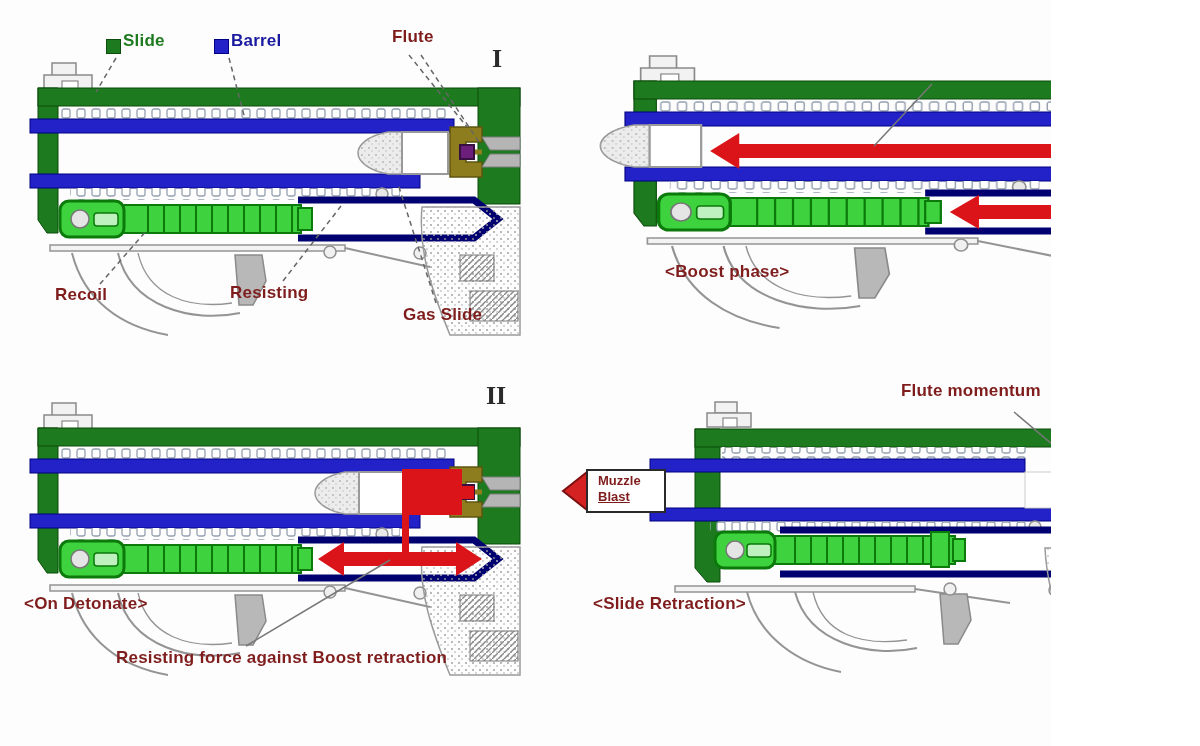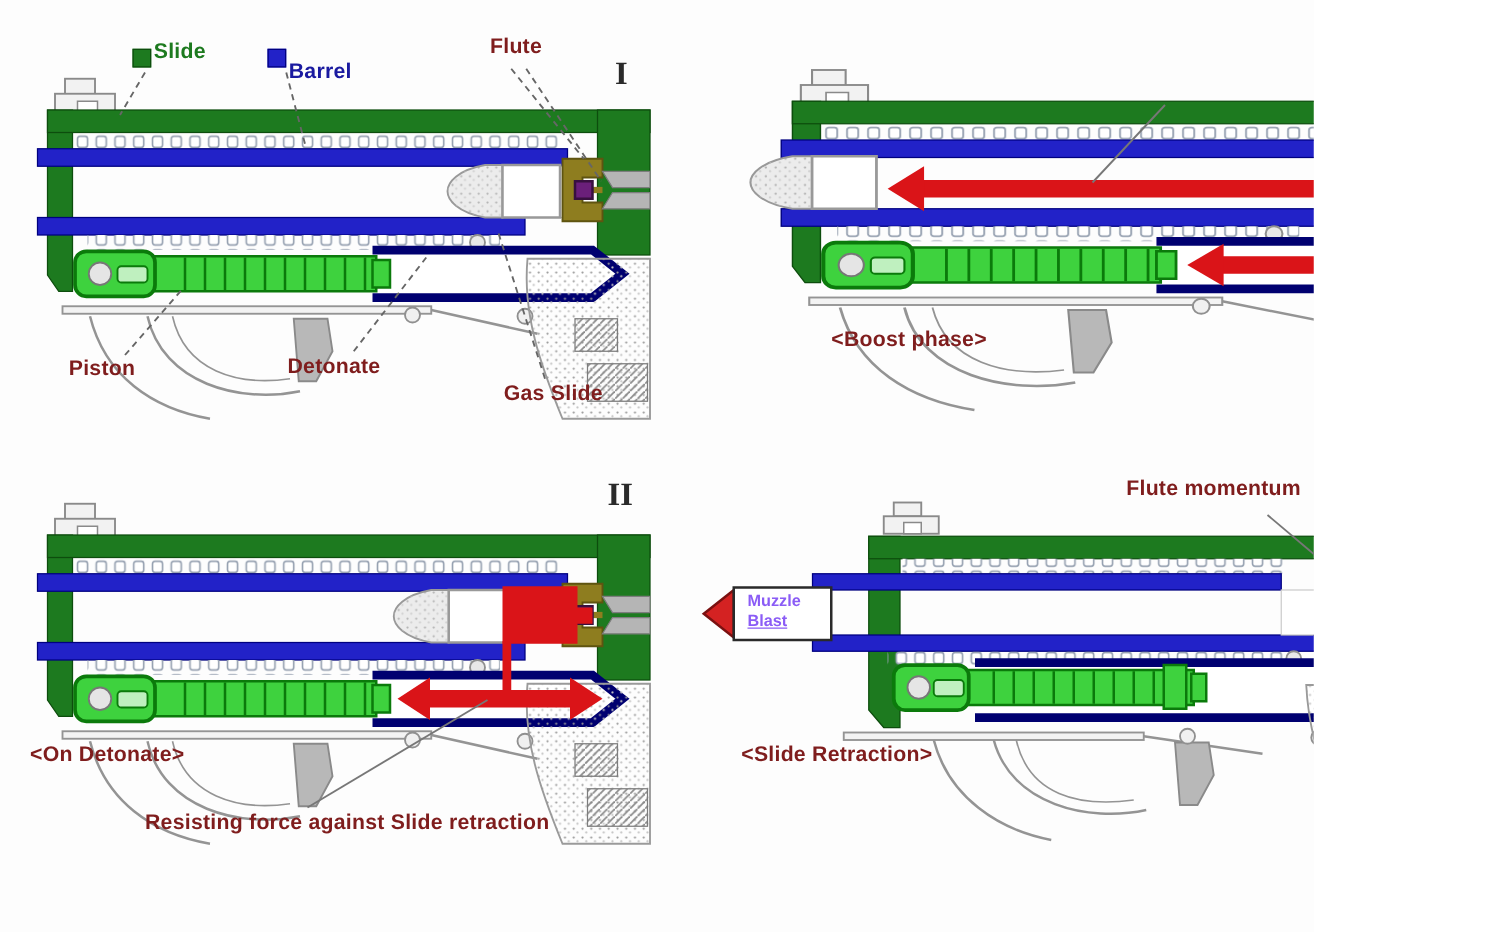--- a/index.html
+++ b/index.html
@@ -7,21 +7,21 @@
          font-family:"Liberation Sans",sans-serif;}
   svg{position:absolute;left:0;top:0;}
   .lbl{position:absolute;font-weight:bold;font-size:17px;color:#7f1d1d;white-space:nowrap;
        letter-spacing:0.2px;}
   .lbl-green{color:var(--slide);}
   .lbl-blue{color:var(--barrel-text);}
   .numeral{position:absolute;font-family:"Liberation Serif",serif;font-weight:bold;
            font-size:26px;color:#2a2a2a;}
   .numeral-narrow{font-size:20px;letter-spacing:-2px;}
   .swatch{position:absolute;width:13px;height:13px;border:1px solid #0d4d0d;}
-  .muzzle-text{position:absolute;font-weight:bold;font-size:13px;line-height:16px;color:#8b5cf6;}
+  .muzzle-text{position:absolute;font-weight:bold;font-size:13px;line-height:16px;color:#7f1d1d;}
   .muzzle-text .u{text-decoration:underline;}
   
   .c-slide{fill:var(--slide);stroke:#0d4d0d;stroke-width:1;}
   .c-barrel{fill:var(--barrel);stroke:#000080;stroke-width:1;}
   .c-navy{fill:#ffffff;stroke:var(--navy);stroke-width:7;}
   .c-pist{fill:var(--piston);stroke:#0b7a0b;stroke-width:2;}
   .c-red{fill:var(--red);stroke:none;}
   .c-redline{fill:var(--red);}
   .c-olive{fill:var(--olive);stroke:#5f5410;stroke-width:1.5;}
   .c-purple{fill:var(--purple);stroke:#38103f;stroke-width:2;}
@@ -199,34 +199,34 @@
     <path class="leader-dash" d="M436,303 L398,184"></path>
     <path class="leader-solid" d="M932,84 L874,146"></path>
     <path class="leader-solid" d="M246,646 L390,560"></path>
     <path class="leader-solid" d="M1014,412 L1090,476"></path>
   </g>
 </svg>
 
 <div class="swatch" style="left:106px;top:39px;background:var(--slide);"></div>
 <div class="lbl lbl-green" style="left:123px;top:31px;">Slide</div>
 <div class="swatch" style="left:214px;top:39px;background:var(--barrel);border-color:#000080;"></div>
-<div class="lbl lbl-blue" style="left:231px;top:31px;margin-top:16px;">Barrel</div>
+<div class="lbl lbl-blue" style="left:231px;top:31px;">Barrel</div>
 
 <div class="lbl" style="left:392px;top:27px;">Flute</div>
 <div class="numeral" style="left:492px;top:44px;">I</div>
-<div class="lbl" style="left:55px;top:285px;">Piston</div>
-<div class="lbl" style="left:230px;top:283px;">Detonate</div>
+<div class="lbl" style="left:55px;top:285px;">Recoil</div>
+<div class="lbl" style="left:230px;top:283px;">Resisting</div>
 <div class="lbl" style="left:403px;top:305px;">Gas Slide</div>
 
 <div class="numeral numeral-narrow" style="left:1104px;top:46px;">III</div>
 <div class="lbl" style="left:641px;top:262px;margin-left:24px;">&lt;Boost phase&gt;</div>
 
 <div class="numeral" style="left:486px;top:381px;">II</div>
 <div class="lbl" style="left:24px;top:594px;">&lt;On Detonate&gt;</div>
-<div class="lbl" style="left:116px;top:648px;">Resisting force against Slide retraction</div>
+<div class="lbl" style="left:116px;top:648px;">Resisting force against Boost retraction</div>
 
 <div class="lbl" style="left:901px;top:381px;">Flute momentum</div>
 <div class="numeral numeral-narrow" style="left:1112px;top:387px;margin-top:44px;">IV</div>
 <div class="lbl" style="left:593px;top:594px;">&lt;Slide Retraction&gt;</div>
 <div class="muzzle-text" style="left:598px;top:473px;">
   <div>Muzzle</div>
   <div class="u">Blast</div>
 </div>
 
 </div>

